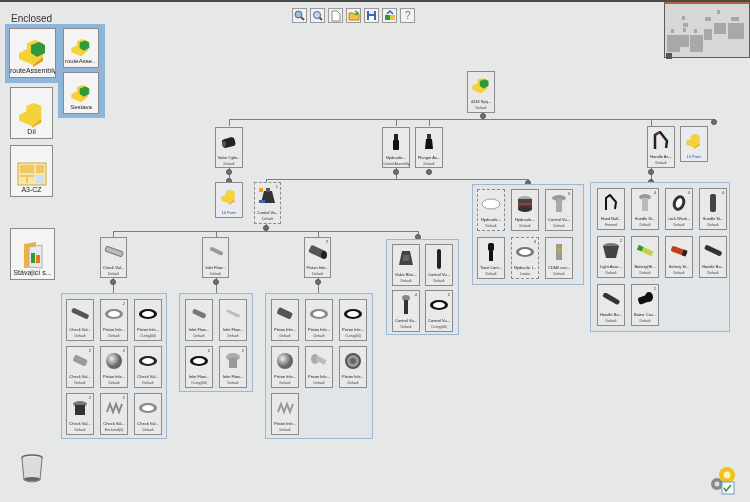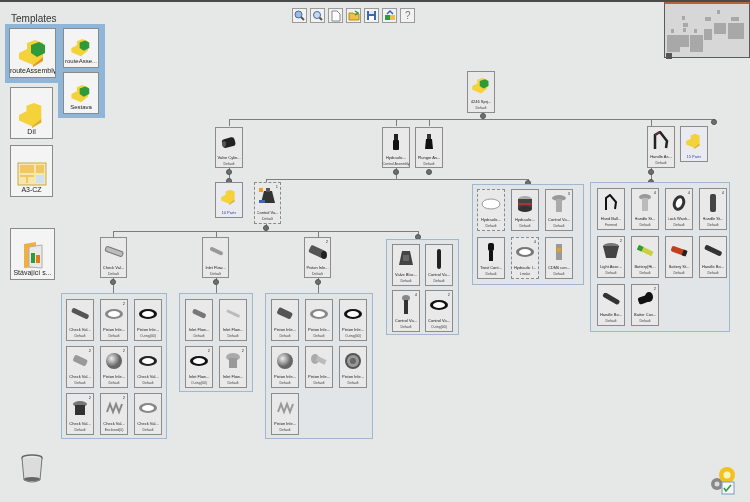--- a/index.html
+++ b/index.html
@@ -31,21 +31,21 @@
   .panel { position: absolute; border: 1px solid #9fb7cf; background: #e2e5e8; }
   .hline { position: absolute; height: 1px; background: #7d7d7d; }
   .vline { position: absolute; width: 1px; background: #7d7d7d; }
   .conn { position: absolute; width: 6px; height: 6px; border-radius: 50%; background: #6e6e6e; border: 1px solid #555; }
 </style>
 </head>
 <body>
 
 <div id="app">
 
-  <div class="abs templates-title">Templates</div>
+  <div class="abs templates-title">Enclosed</div>
 
   <div class="abs tpl-group" style="left:5px;top:22px;width:58px;height:59px;"></div>
   <div class="abs tpl-group" style="left:58px;top:22px;width:47px;height:94px;"></div>
 
   <div class="abs tpl-card big" style="left:9px;top:26px;width:47px;height:50px;">
     <svg width="32" height="28" viewBox="0 0 32 28">
         <path d="M2 14 L10 10 L10 4 L18 1 L26 4 L26 18 L16 26 L2 20 Z" fill="#f4d23a"></path>
         <path d="M14 6 L22 3 L28 6 L28 14 L20 18 L14 14 Z" fill="#2e9a3a"></path>
         <path d="M16 26 L26 18 L26 22 L16 28 Z" fill="#e69a1a"></path>
       </svg>

